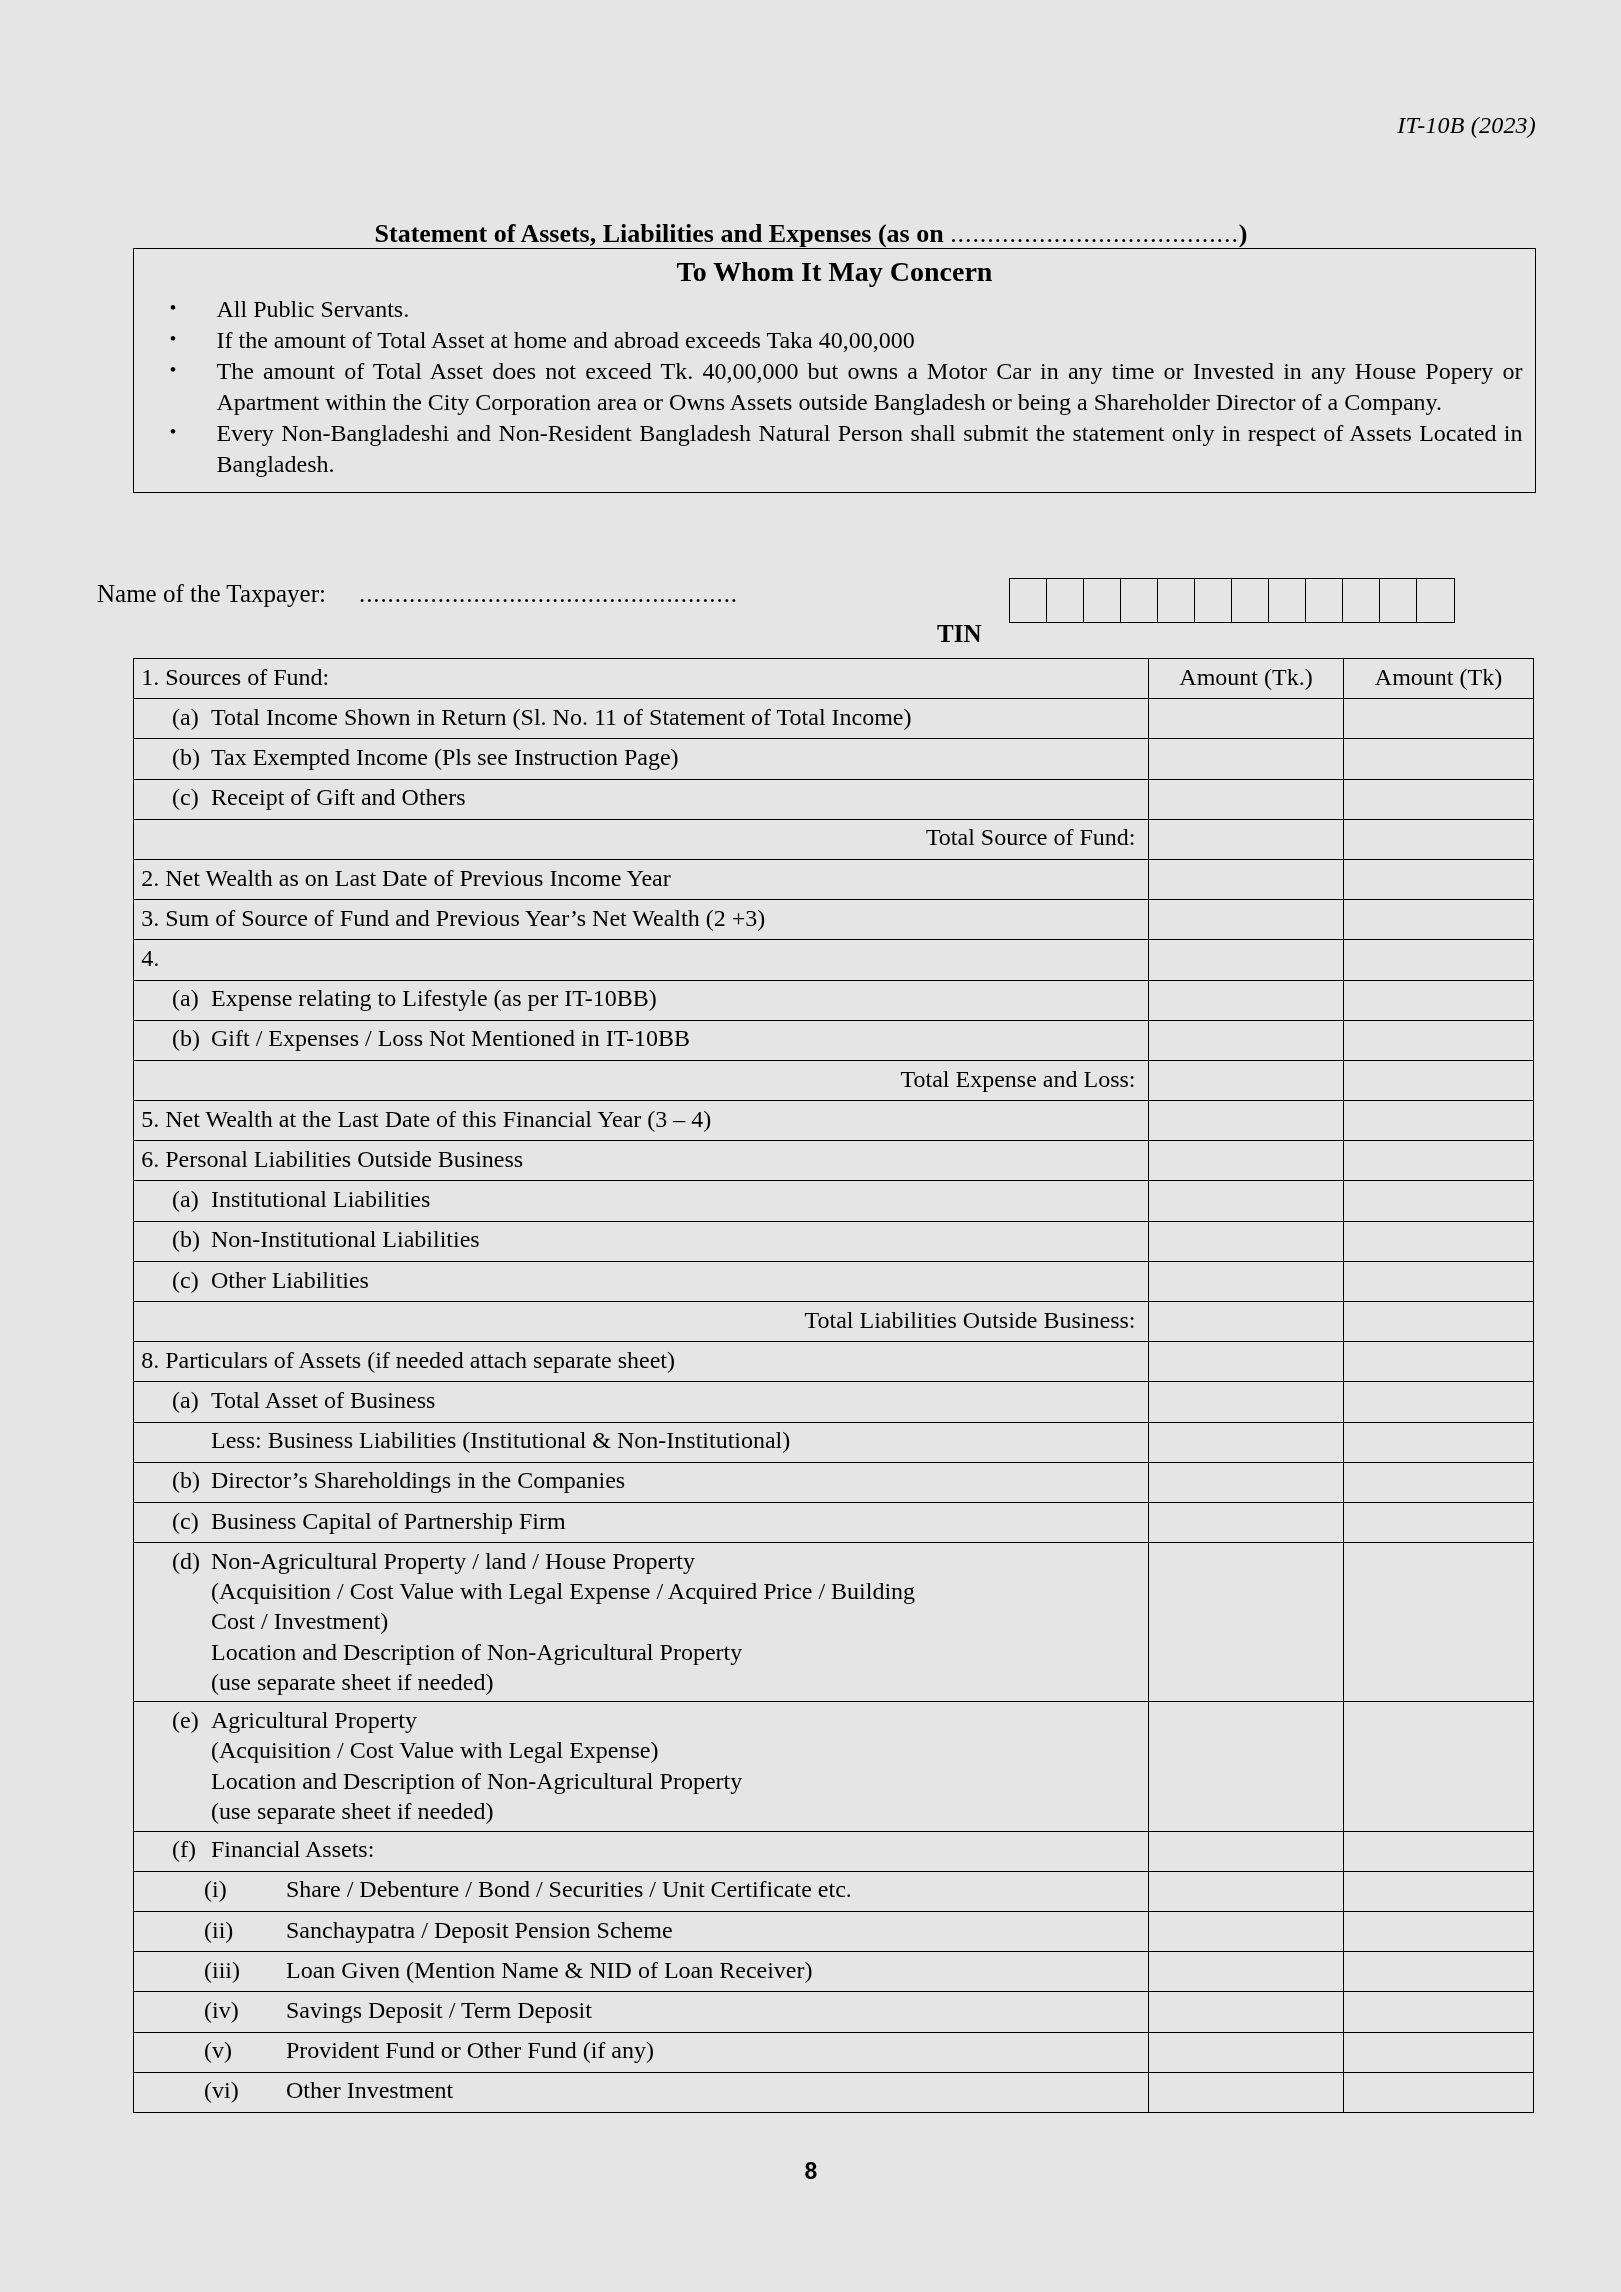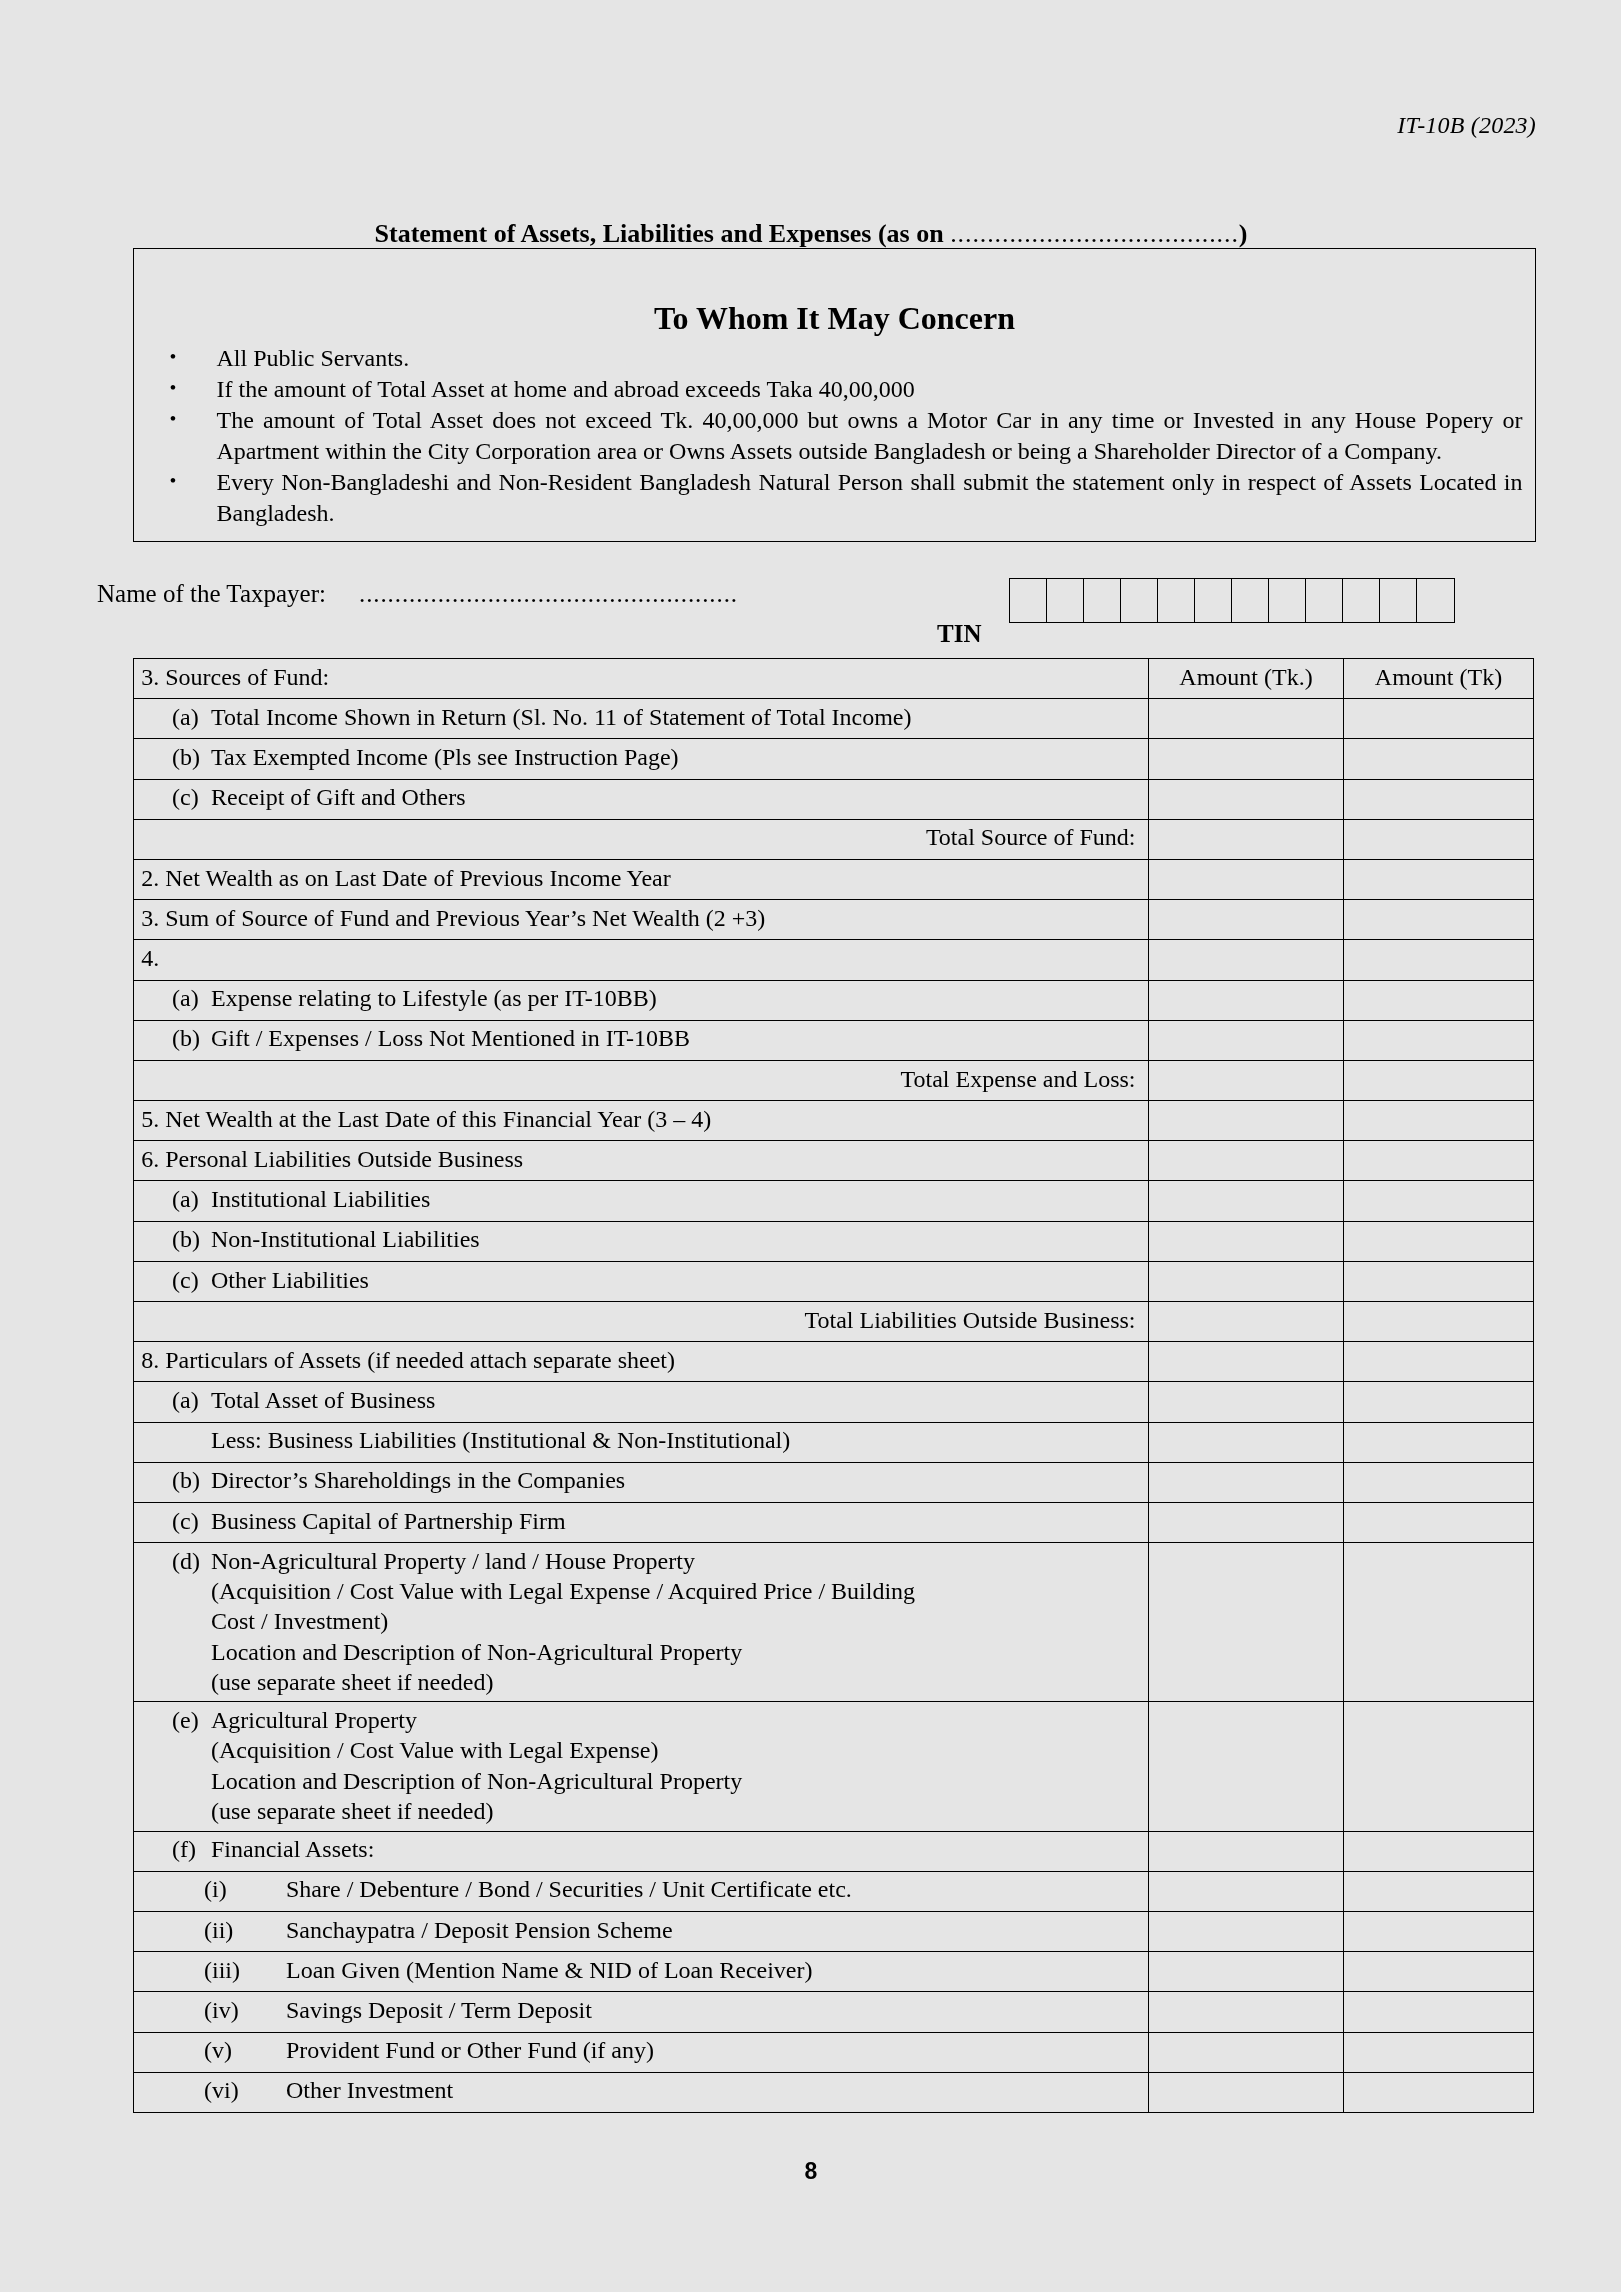--- a/index.html
+++ b/index.html
@@ -53,23 +53,22 @@
     left: 133px;
     top: 248px;
     width: 1403px;
     border: 1.8px solid #000;
     box-sizing: border-box;
     padding: 7.2px 12.5px 12.5px 12.5px;
   }
   .notice-title {
     text-align: center;
     font-weight: bold;
-    font-size: 32px;
+    font-size: 28px;
     margin-bottom: 5.4px;
-    margin-top: 44px;
   }
   .notice-list {
     margin: 0;
     padding: 0;
     list-style: none;
   }
   .notice-list li {
     position: relative;
     padding-left: 70px;
     font-size: 24px;
@@ -253,21 +252,21 @@
   </div>
 
   <table class="main-table">
     <colgroup>
       <col>
       <col style="width:195px">
       <col style="width:190px">
     </colgroup>
     <tbody id="table-body">
       <tr>
-        <td class="lbl-head">3. Sources of Fund:</td>
+        <td class="lbl-head">1. Sources of Fund:</td>
         <td class="head c-amt1">Amount (Tk.)</td>
         <td class="head c-amt2">Amount (Tk)</td>
       </tr>
     <tr>
           <td class="ind1"><span class="hang-a">(a)</span><span>Total Income Shown in Return (Sl. No. 11 of Statement of Total Income)</span></td>
           <td class="c-amt1"></td>
           <td class="c-amt2"></td>
         </tr>
         <tr>
           <td class="ind1"><span class="hang-a">(b)</span><span>Tax Exempted Income (Pls see Instruction Page)</span></td>

